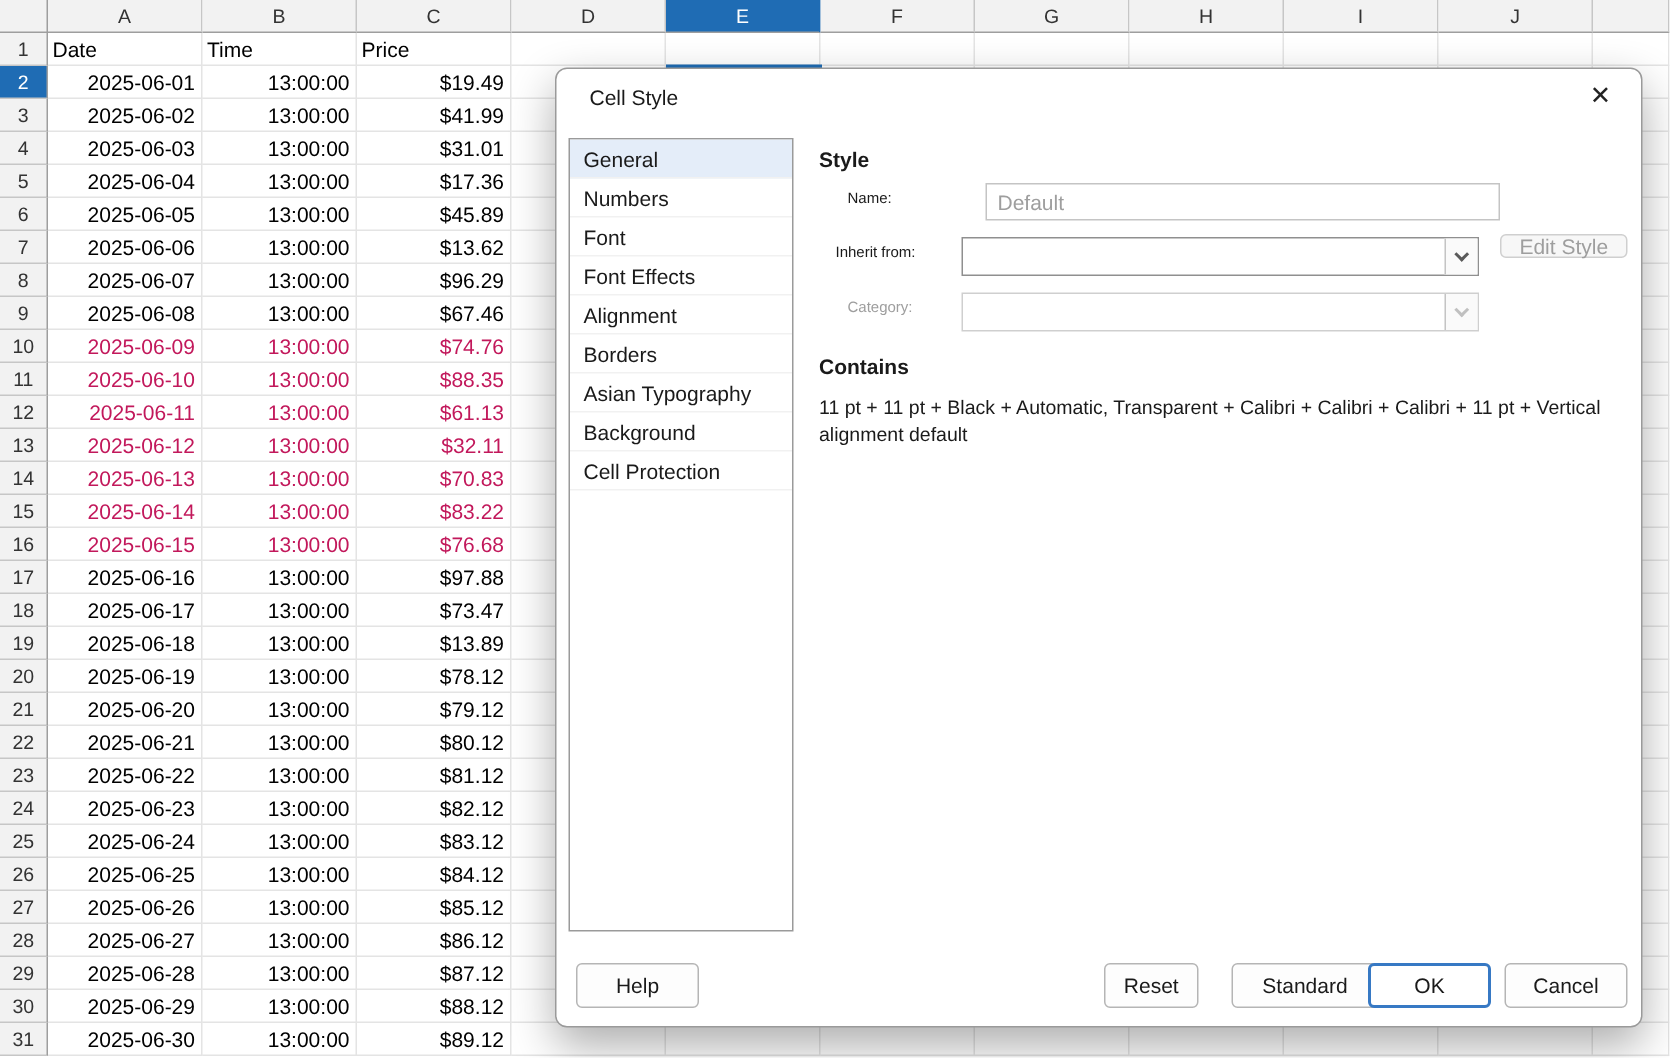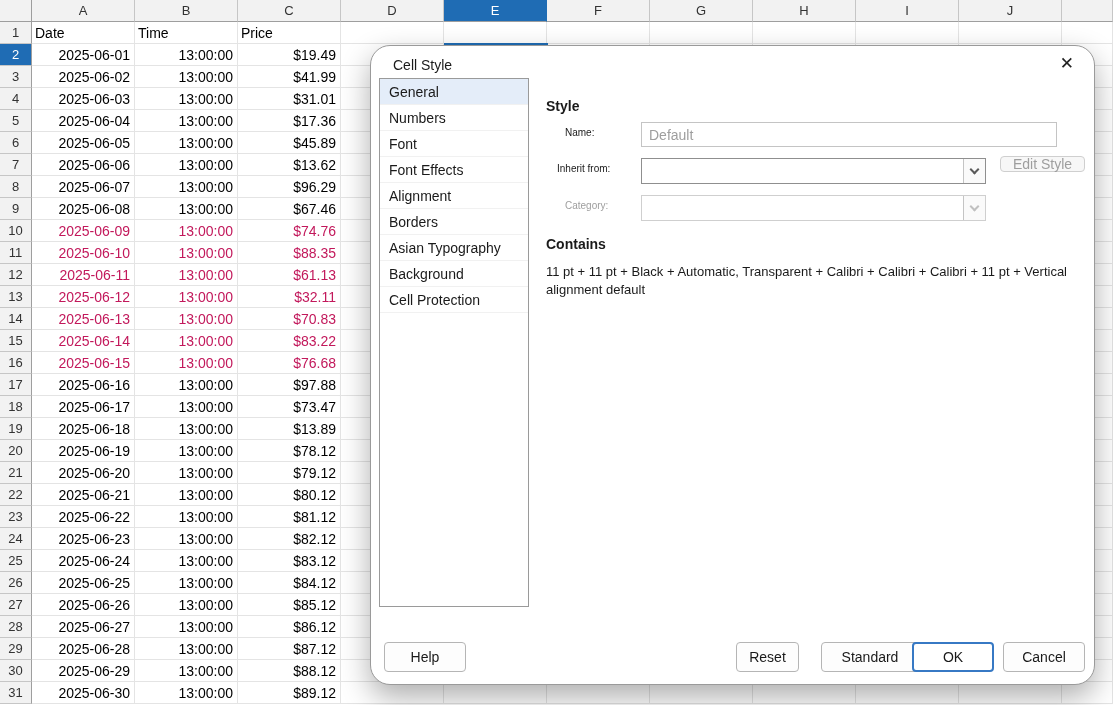--- a/index.html
+++ b/index.html
@@ -26,40 +26,40 @@
           border-right:1px solid #e4e4e4; border-bottom:1px solid #e4e4e4;
           white-space:nowrap; overflow:hidden; }
   .cell.left { justify-content:flex-start; padding-left:3px; }
   .cell.red { color:var(--red); }
   .cell.filler { width:51px; }
   .cursor-top { position:absolute; left:444px; top:43px; width:104px; height:3px;
                 background:var(--sel); z-index:5; }
 
   
   .dialog { position:absolute; left:370px; top:45px; width:725px; height:640px;
-            background:#fff; border:1px solid #9a9a9a; border-radius:20px;
+            background:#fff; border:1px solid #9a9a9a; border-radius:8px;
             box-shadow:0 12px 30px rgba(0,0,0,.32); z-index:10; font-size:14px; color:#1a1a1a; }
   .dlg-title { position:absolute; left:22px; top:11px; font-size:14px; }
   .dlg-close { position:absolute; right:20px; top:8px; font-size:17px; color:#222;
                cursor:default; line-height:20px; }
-  .cat-list { position:absolute; left:8px; top:32px; width:150px; height:529px;
+  .cat-list { position:absolute; left:8px; top:46px; width:150px; height:529px;
               border:1px solid #9a9a9a; background:#fff; overflow:hidden; }
   .cat-item { height:26px; line-height:26px; padding-left:9px; font-size:14px;
               border-bottom:1px solid #f1f1f1; color:#1a1a1a; }
   .cat-item.sel { background:#e4edf9; }
 
   .style-heading, .contains-heading { position:absolute; left:175px; font-weight:bold; }
   .style-heading { top:52px; }
   .contains-heading { top:190px; }
   .fld-label { position:absolute; font-size:10px; }
   .name-label { left:194px; top:81px; }
   .inherit-label { left:186px; top:117px; }
   .category-label { left:194px; top:154px; color:#9e9e9e; }
 
-  .tfield { position:absolute; left:270px; width:416px; background:#fff;
+  .tfield { position:absolute; left:286px; width:343px; background:#fff;
             border:1px solid #c4c4c4; display:flex; align-items:center; padding-left:7px; }
   .name-field { top:76px; height:25px; }
   .ghost { color:#9e9e9e; }
   .combo { position:absolute; left:270px; width:345px; height:26px; background:#fff;
            border:1px solid #8f8f8f; display:flex; align-items:center; }
   .inherit-field { top:112px; }
   .category-field { top:149px; border-color:#cfcfcf; }
   .combo-val { flex:1; padding-left:7px; }
   .combo-btn { width:22px; height:100%; border-left:1px solid #c4c4c4; background:#fafafa;
                display:flex; align-items:center; justify-content:center; }

